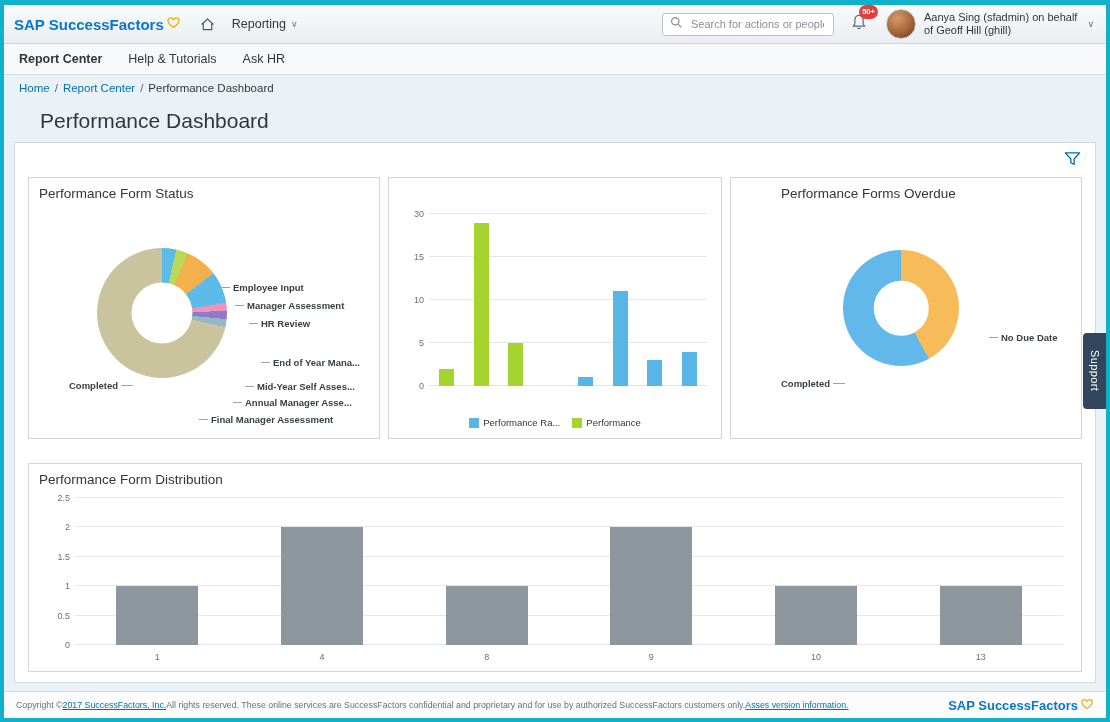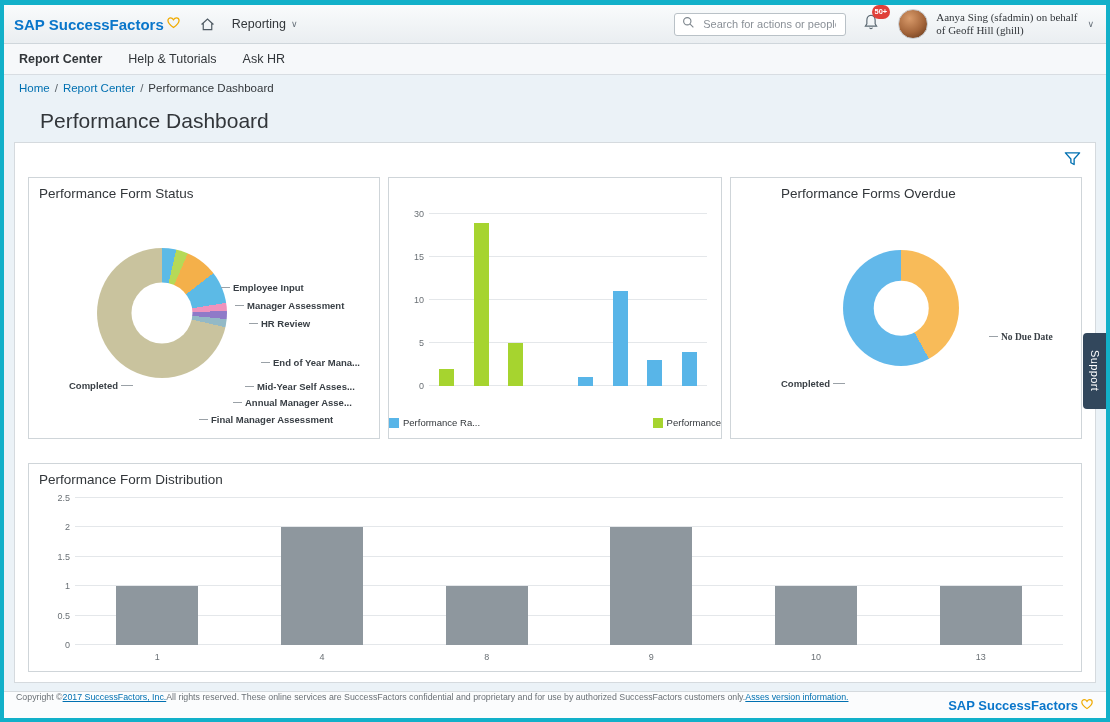--- a/index.html
+++ b/index.html
@@ -17,21 +17,21 @@
   .spacer{flex:1;}
   .search{display:flex;align-items:center;gap:6px;background:#fff;border:1px solid #b9c1c7;border-radius:3px;
           height:23px;width:172px;padding:0 7px;box-sizing:border-box;}
   .search input{border:none;outline:none;font-size:11px;width:100%;color:#32363a;background:transparent;}
   .search input::placeholder{color:#8a9097;}
   .bell-wrap{position:relative;margin:0 18px 0 16px;cursor:pointer;}
   .badge{position:absolute;top:-8px;right:-10px;background:#e0403a;color:#fff;font-size:7.5px;font-weight:bold;
          border-radius:9px;min-width:10px;padding:3px 3px;line-height:1;text-align:center;}
   .avatar{width:28px;height:28px;border-radius:50%;flex:0 0 28px;margin-right:8px;cursor:pointer;
           background:radial-gradient(circle at 38% 30%,#d89a6a 0%,#a4653a 55%,#5e3317 100%);border:1px solid #c8cdd2;}
-  .user-block{display:flex;align-items:center;cursor:pointer;font-family:Liberation Serif, serif;}
+  .user-block{display:flex;align-items:center;cursor:pointer;}
   .user{font-size:11px;color:#32363a;line-height:1.2;}
   .user-chev{margin:0 2px 0 10px;}
 
   
   .subnav{flex:0 0 30px;display:flex;align-items:center;gap:26px;padding:0 15px;background:#f6f8fa;
           border-bottom:1px solid #d8dde2;font-size:12.5px;color:#32363a;}
   .subnav .item{cursor:pointer;}
   .subnav .item.active{font-weight:bold;}
 
   
@@ -62,45 +62,45 @@
                 border-radius:50%;transform:translate(-50%,-50%);}
   .panel-status .donut{left:68px;top:70px;width:130px;height:130px;}
   .panel-overdue .donut{left:112px;top:72px;width:116px;height:116px;}
   .dlabel{position:absolute;font-size:9.5px;font-weight:bold;color:#3a4046;white-space:nowrap;margin-top:48px;}
   .dlabel::before{content:"";display:inline-block;width:9px;height:1px;background:#9aa1a7;vertical-align:3px;margin-right:3px;}
   .dlabel.line-after::before{display:none;}
   .dlabel.line-after::after{content:"";display:inline-block;width:12px;height:1px;background:#9aa1a7;vertical-align:3px;margin-left:3px;}
   .l0{left:192px;top:56px;} .l1{left:206px;top:74px;} .l2{left:220px;top:92px;}
   .l3{left:232px;top:131px;} .l4{left:216px;top:155px;} .l5{left:204px;top:171px;}
   .l6{left:170px;top:188px;} .l7{left:40px;top:154px;}
-  .ol-completed{left:50px;top:152px;} .ol-nodue{left:258px;top:106px;font-family:Liberation Serif, serif;}
+  .ol-completed{left:50px;top:152px;} .ol-nodue{left:258px;top:106px;}
 
   
   .plot{position:absolute;left:40px;right:14px;top:36px;bottom:52px;}
   .panel-dist .plot{left:46px;right:18px;top:34px;bottom:26px;}
   .grid,.bars{position:absolute;inset:0;}
   .gridline{position:absolute;left:0;right:0;height:1px;background:#e4e7ea;}
   .ytick{position:absolute;left:-30px;top:-4px;width:25px;text-align:right;font-size:9px;color:#6a7075;}
   .bars{display:flex;align-items:flex-end;justify-content:space-around;}
   .bar-slot{flex:1;display:flex;align-items:flex-end;justify-content:center;height:100%;position:relative;}
   .bar{width:15px;}
   .panel-dist .bar{width:82px;}
   .xtick{position:absolute;bottom:-17px;left:50%;transform:translateX(-50%);font-size:9px;color:#6a7075;}
-  .legend{position:absolute;left:0;right:0;bottom:10px;display:flex;justify-content:space-between;gap:12px;
+  .legend{position:absolute;left:0;right:0;bottom:10px;display:flex;justify-content:center;gap:12px;
           font-size:9.5px;color:#32363a;align-items:center;}
   .legend-item{display:flex;align-items:center;gap:4px;cursor:pointer;}
   .swatch{width:10px;height:10px;display:inline-block;}
 
   
   .support-tab{position:absolute;right:0;top:328px;width:23px;height:76px;background:#32475c;color:#fff;
                border-radius:4px 0 0 4px;display:flex;align-items:center;justify-content:center;
                writing-mode:vertical-rl;font-size:11px;letter-spacing:.4px;cursor:pointer;z-index:5;}
 
   
-  .footer{flex:0 0 26px;display:flex;background:#fbfcfd;border-top:1px solid #d5dade;
+  .footer{flex:0 0 26px;display:flex;align-items:center;background:#fbfcfd;border-top:1px solid #d5dade;
           padding:0 12px;font-size:8.8px;color:#6a7075;white-space:nowrap;}
   .flink{color:#0070b1;text-decoration:underline;cursor:pointer;}
   .footer-logo{margin-left:auto;display:flex;align-items:center;gap:2px;font-size:13px;font-weight:bold;color:#0a76ca;}
 </style>
 </head>
 <body>
 
 <div class="frame">
 
   <header class="topbar">

